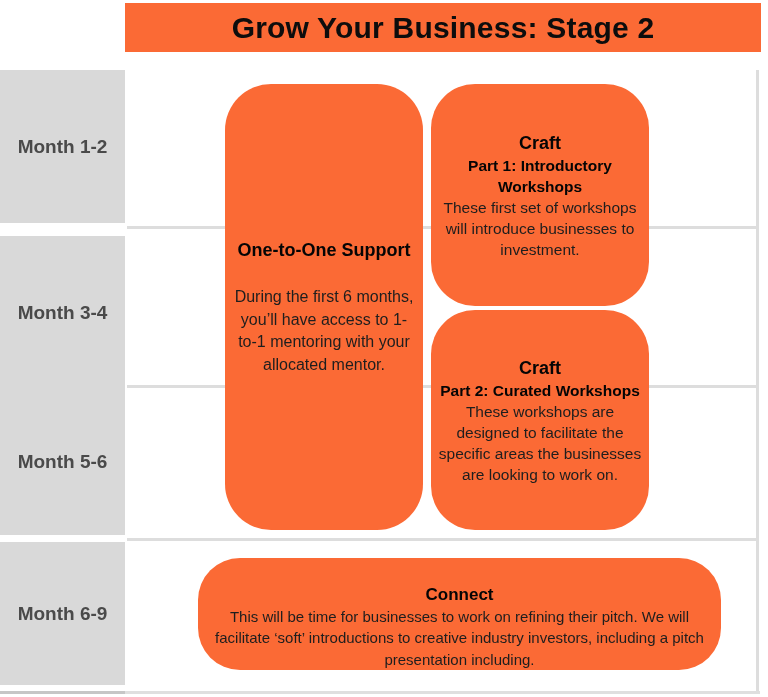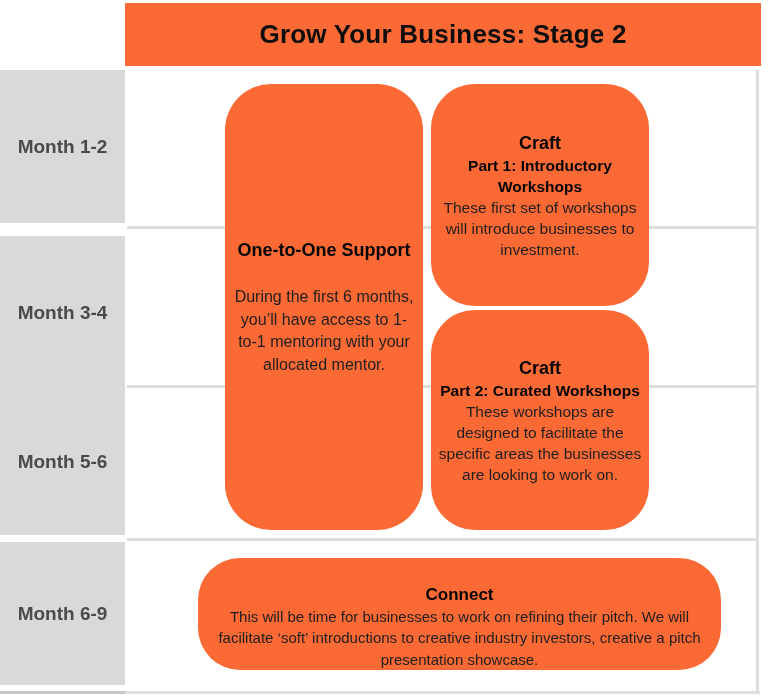--- a/index.html
+++ b/index.html
@@ -15,24 +15,24 @@
     position: relative;
     width: 768px;
     height: 697px;
     background: #ffffff;
     font-family: "Liberation Sans", sans-serif;
     overflow: hidden;
   }
   .header-bar {
     position: absolute;
     left: 125px; top: 3px;
-    width: 636px; height: 63px;
+    width: 636px; height: 49px;
     background: var(--accent-orange);
     display: flex; align-items: center; justify-content: center;
-    font-weight: bold; font-size: 26px; color: #0d0d0d;
+    font-weight: bold; font-size: 30px; color: #0d0d0d;
     letter-spacing: 0.2px;
     z-index: 3;
   }
   .month-cell {
     position: absolute;
     left: 0; width: 125px;
     background: var(--label-gray);
     display: flex; align-items: center; justify-content: center;
     font-weight: bold; font-size: 19px; color: var(--month-text);
     z-index: 2;
@@ -164,16 +164,16 @@
   </div>
 
   <div class="card card-craft-2">
     <div class="card-title">Craft</div>
     <div class="card-subtitle nowrap">Part 2: Curated Workshops</div>
     <div class="card-body">These workshops are designed to facilitate the specific areas the businesses are looking to work on.</div>
   </div>
 
   <div class="card card-connect">
     <div class="card-title">Connect</div>
-    <div class="card-body">This will be time for businesses to work on refining their pitch. We will facilitate ‘soft’ introductions to creative industry investors, creative a pitch presentation showcase.</div>
+    <div class="card-body">This will be time for businesses to work on refining their pitch. We will facilitate ‘soft’ introductions to creative industry investors, including a pitch presentation including.</div>
   </div>
 
 </div>
 
 </body></html>

